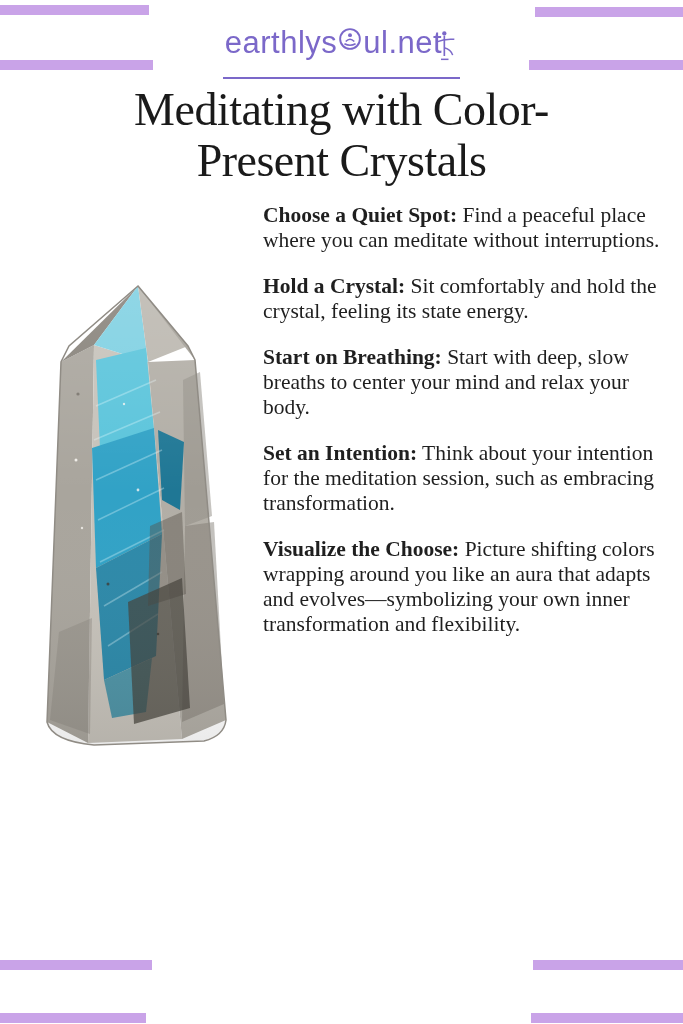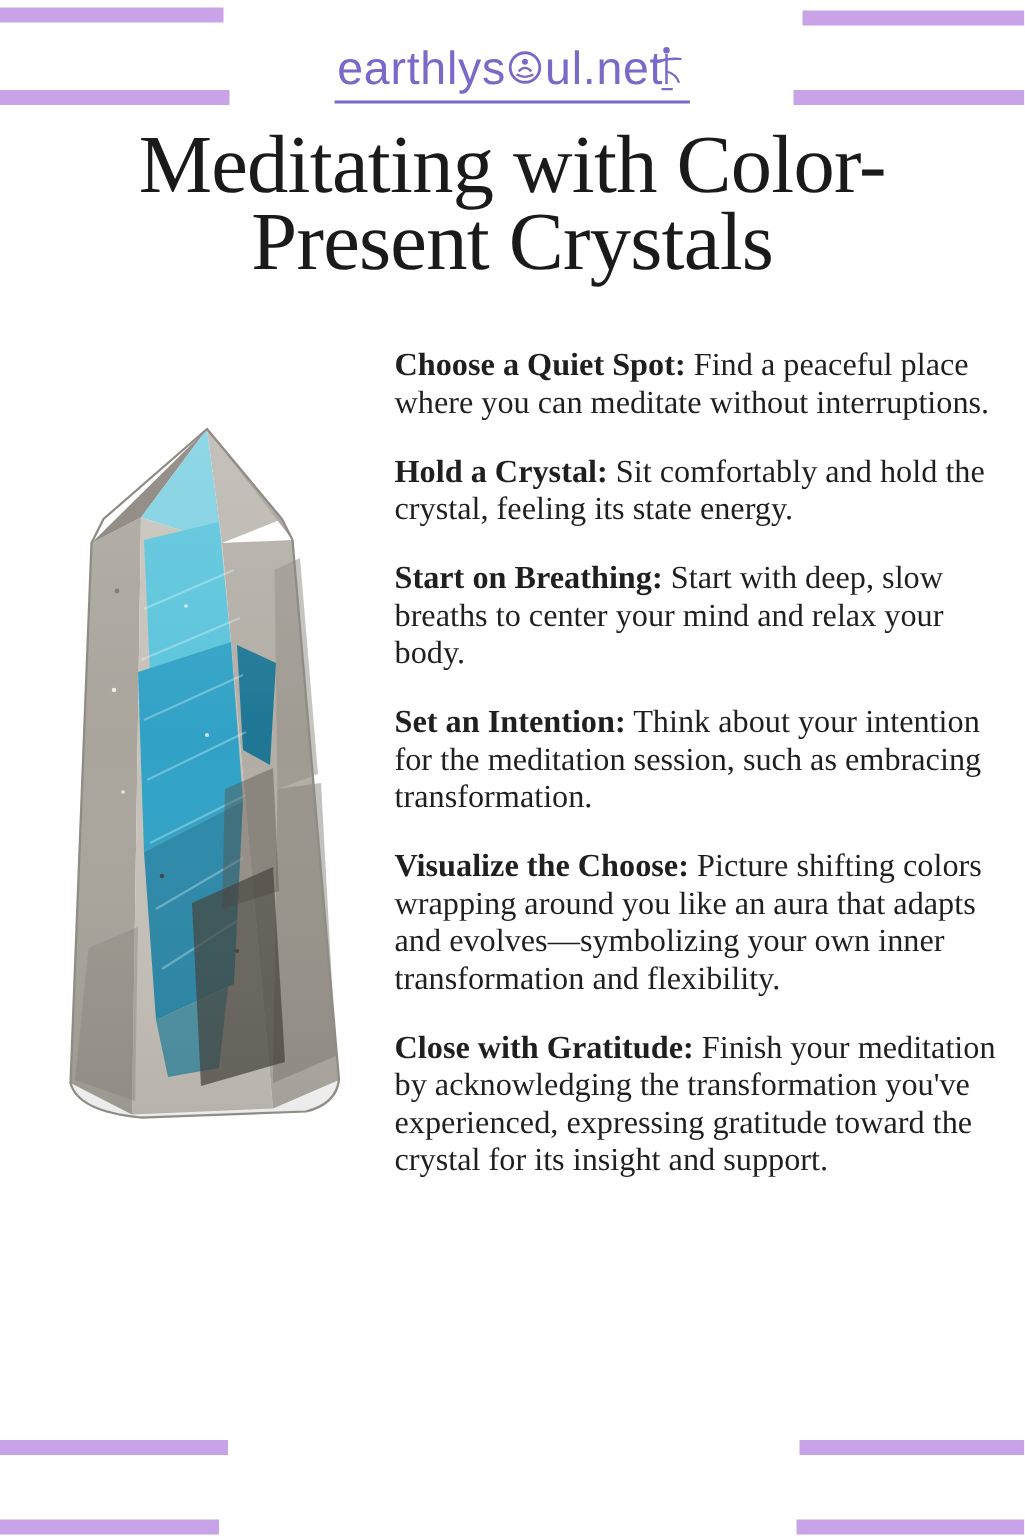--- a/index.html
+++ b/index.html
@@ -27,39 +27,39 @@
   
   .logo{
     position:absolute;top:27px;left:0;right:0;
     display:flex;justify-content:center;align-items:flex-end;
     color:var(--accent);
     font-family:"Liberation Sans",sans-serif;
     font-size:31px;font-weight:400;letter-spacing:.5px;line-height:1;
     cursor:pointer;
   }
   .logo-inner{
-    display:inline-flex;align-items:center;
+    display:inline-flex;align-items:flex-start;
     border-bottom:2px solid var(--accent);
-    padding:0 4px 4px 2px;position:relative;
+    padding:0 4px 14px 2px;position:relative;
   }
   .logo-o{display:inline-block;width:24px;height:24px;margin:0 1px 1px 1px;}
   .logo-dancer{display:inline-block;width:20px;height:38px;margin-left:-6px;margin-bottom:-2px;}
   
   .title{
     position:absolute;top:84px;left:0;right:0;text-align:center;
-    color:#1a1a1a;font-size:55px;line-height:51px;font-weight:400;
+    color:#1a1a1a;font-size:46px;line-height:51px;font-weight:400;
     letter-spacing:-0.5px;
   }
   .title span{display:block;}
   
   .crystal{position:absolute;left:38px;top:284px;width:196px;height:464px;}
   
   .steps{
     position:absolute;left:263px;top:203px;width:404px;
-    color:var(--ink);font-size:21.5px;line-height:25px;margin-top:28px;
+    color:var(--ink);font-size:21.5px;line-height:25px;
   }
   .step{margin-bottom:21px;}
   .step b{font-weight:700;}
 </style>
 </head>
 <body>
 
 <div class="page">
 
   <div class="bar tl1"></div>
@@ -149,16 +149,15 @@
 
     <path d="M100 2 L150 62 L157 76 L188 436 Q186 452 166 457 L56 461 Q14 457 9 438 L23 78 L31 62 Z" fill="url(#depth)" stroke="#908c85" stroke-width="1.5"></path>
   </svg>
 
   <div class="steps">
       <p class="step"><b>Choose a Quiet Spot:</b><span> Find a peaceful place where you can meditate without interruptions.</span></p>
       <p class="step"><b>Hold a Crystal:</b><span> Sit comfortably and hold the crystal, feeling its state energy.</span></p>
       <p class="step"><b>Start on Breathing:</b><span> Start with deep, slow breaths to center your mind and relax your body.</span></p>
       <p class="step"><b>Set an Intention:</b><span> Think about your intention for the meditation session, such as embracing transformation.</span></p>
       <p class="step"><b>Visualize the Choose:</b><span> Picture shifting colors wrapping around you like an aura that adapts and evolves—symbolizing your own inner transformation and flexibility.</span></p>
-      <p class="step"><b>Close with Gratitude:</b><span> Finish your meditation by acknowledging the transformation you've experienced, expressing gratitude toward the crystal for its insight and support.</span></p>
     </div>
 
 </div>
 
 </body></html>

